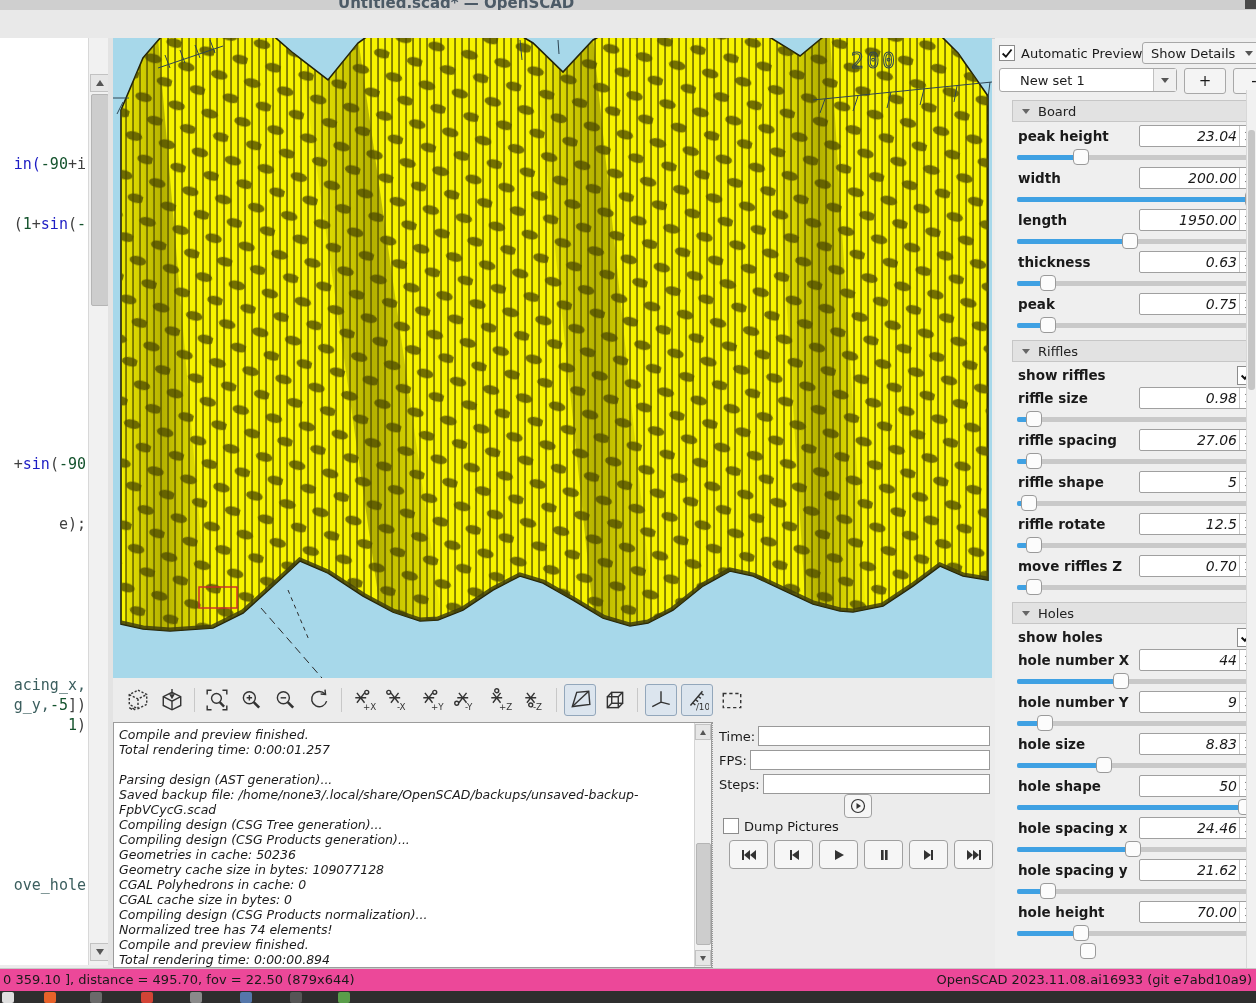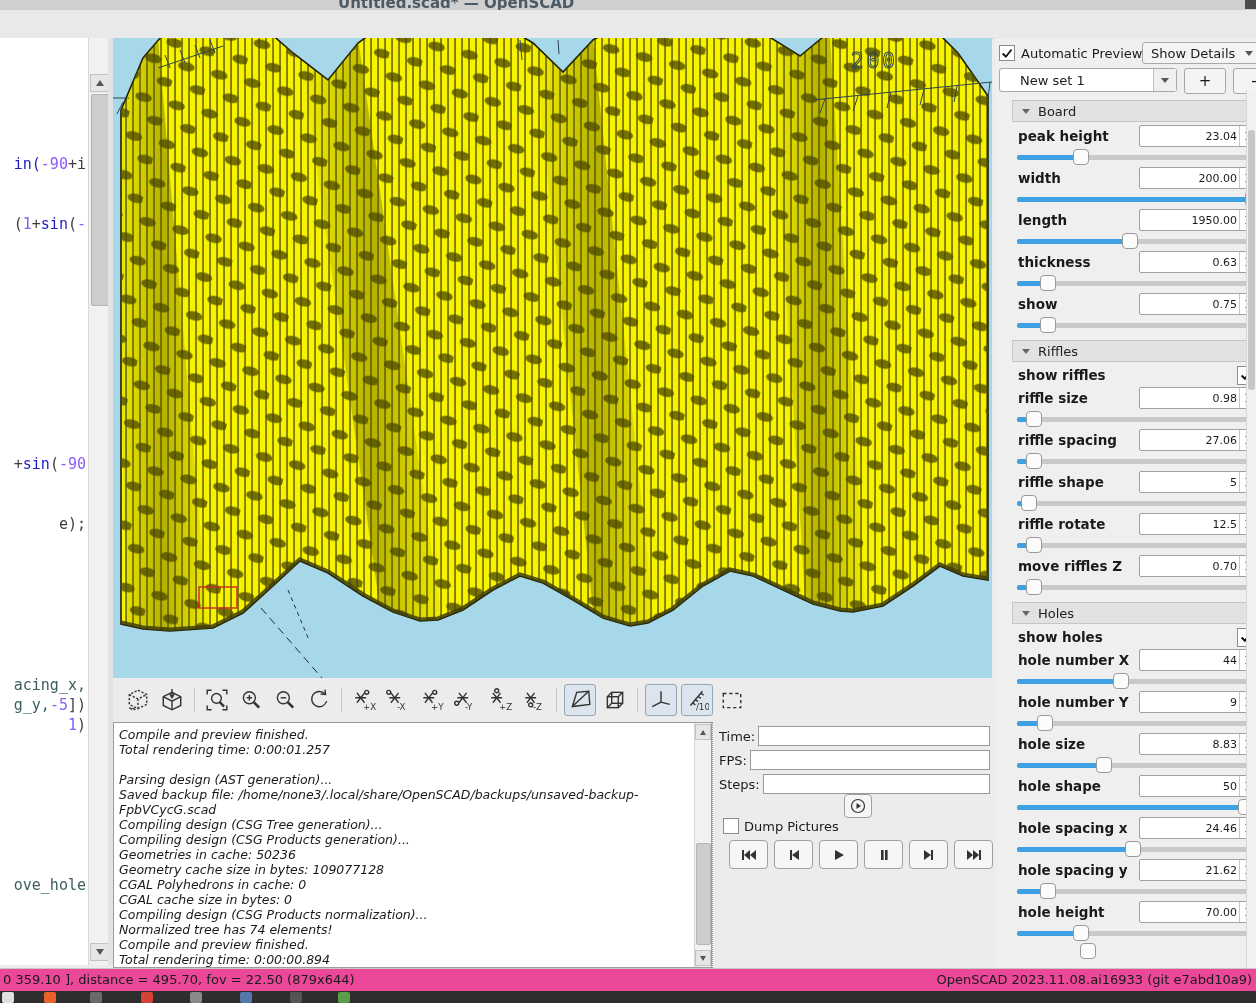--- a/index.html
+++ b/index.html
@@ -6,21 +6,21 @@
   #app{position:relative;width:1256px;height:1003px;background:#ECECEC;overflow:hidden;
        font-family:"DejaVu Sans","Liberation Sans",sans-serif;font-size:13px;color:#1a1a1a;}
   
   .titlebar{position:absolute;left:0;top:0;width:1256px;height:10px;background:#CFCFCF;overflow:hidden;}
   .titlebar .ttext{position:absolute;left:338px;top:-6px;font-size:15px;font-weight:bold;color:#4C5A66;}
   .win-btn{position:absolute;right:0;top:0;width:11px;height:9px;background:#4A4A4A;}
   .menuband{position:absolute;left:0;top:10px;width:1256px;height:28px;background:#E9E9E9;border-bottom:1px solid #D2D2D2;}
   
   .editor{position:absolute;left:0;top:38px;width:88px;height:927px;background:#FFFFFF;overflow:hidden;}
   .code-frag{position:absolute;right:2px;white-space:pre;font-family:"DejaVu Sans Mono","Liberation Mono",monospace;font-size:15px;line-height:17px;}
-  .tok-def{color:#3F3F3F}.tok-num{color:#8b5cf6}.tok-fn{color:#1D1DC4}.tok-ident{color:#3B5E5E}
+  .tok-def{color:#3F3F3F}.tok-num{color:#14532d}.tok-fn{color:#1D1DC4}.tok-ident{color:#3B5E5E}
   .ed-scroll{position:absolute;left:88px;top:38px;width:20px;height:927px;background:#F1F1F1;border-left:1px solid #D8D8D8;}
   .sb-btn{position:absolute;left:1px;width:17px;height:16px;background:#E6E6E6;border:1px solid #C2C2C2;display:flex;align-items:center;justify-content:center;}
   .ed-thumb{position:absolute;left:2px;top:56px;width:16px;height:210px;background:#CDCDCD;border:1px solid #B5B5B5;border-radius:2px;}
   .tri-up{width:0;height:0;border-left:4px solid transparent;border-right:4px solid transparent;border-bottom:6px solid #555;}
   .tri-down{width:0;height:0;border-left:4px solid transparent;border-right:4px solid transparent;border-top:6px solid #555;}
   .splitter{position:absolute;left:108px;top:38px;width:5px;height:927px;background:#E3E3E3;border-right:1px solid #CFCFCF;}
   
   .viewport{position:absolute;left:113px;top:38px;width:879px;height:640px;background:#A7D8EA;}
   
   .vtoolbar{position:absolute;left:113px;top:678px;width:879px;height:44px;background:#ECECEC;display:flex;align-items:center;}
@@ -57,21 +57,21 @@
   #cust-sections{position:absolute;left:15px;top:56px;width:252px;}
   .cust-header{height:20px;background:#E2E2E2;border:1px solid #C6C6C6;margin:6px 2px 2px 2px;display:flex;align-items:center;font-size:13px;color:#222;}
   .hdr-tri{width:0;height:0;border-left:4px solid transparent;border-right:4px solid transparent;border-top:5px solid #666;margin:0 8px 0 9px;}
   .cust-checkrow{height:22px;display:flex;align-items:center;justify-content:space-between;padding:0 6px 0 8px;}
   .cust-checkrow .clabel{font-weight:bold;font-size:13.5px;}
   .check-box{width:17px;height:17px;background:#fff;border:1px solid #8C8C8C;display:flex;align-items:center;justify-content:center;}
   .cust-row{height:42px;}
   .row-top{height:24px;display:flex;align-items:center;justify-content:space-between;padding:0 6px 0 8px;}
   .row-top .plabel{font-weight:bold;font-size:13.5px;}
   .spin{width:117px;height:22px;background:#fff;border:1px solid #A0A0A0;border-radius:2px;position:relative;display:flex;align-items:center;box-sizing:border-box;}
-  .spin .val{position:absolute;right:18px;font-size:11px;}
+  .spin .val{position:absolute;right:18px;font-size:14px;font-style:italic;}
   .spin .btns{position:absolute;right:0;top:0;width:15px;height:100%;border-left:1px solid #C8C8C8;display:flex;flex-direction:column;align-items:center;justify-content:space-around;}
   .spin .btns span{display:block;}
   .su{width:0;height:0;border-left:3.5px solid transparent;border-right:3.5px solid transparent;border-bottom:4.5px solid #444;}
   .sd{width:0;height:0;border-left:3.5px solid transparent;border-right:3.5px solid transparent;border-top:4.5px solid #444;}
   .slider{position:relative;height:18px;margin:0 9px 0 7px;}
   .sl-groove{position:absolute;left:0;right:0;top:7px;height:5px;background:#C9C9C9;border-radius:2px;}
   .sl-fill{position:absolute;left:0;top:7px;height:5px;background:#3FA1E3;border-radius:2px;}
   .sl-handle{position:absolute;top:1px;width:16px;height:16px;background:#FCFCFC;border:1px solid #9A9A9A;border-radius:4px;box-sizing:border-box;}
   .cust-scroll{position:absolute;right:0;top:52px;width:9px;height:878px;background:#F1F1F1;border-left:1px solid #D8D8D8;}
   .cust-thumb{position:absolute;left:1px;top:40px;width:7px;height:260px;background:#C6C6C6;border-radius:3px;}
@@ -477,21 +477,21 @@
     </div>
     <div class="slider">
       <div class="sl-groove"></div>
       <div class="sl-fill" style="width: 13%;"></div>
       <div class="sl-handle" style="left: calc(13% - 8px);"></div>
     </div>
   </div>
 
   <div class="cust-row">
     <div class="row-top">
-      <span class="plabel">show</span>
+      <span class="plabel">peak</span>
       <span class="spin">
         <span class="val">0.75</span>
         <span class="btns">
                 <span class="su"></span>
                 <span class="sd"></span>
               </span>
       </span>
     </div>
     <div class="slider">
       <div class="sl-groove"></div>

